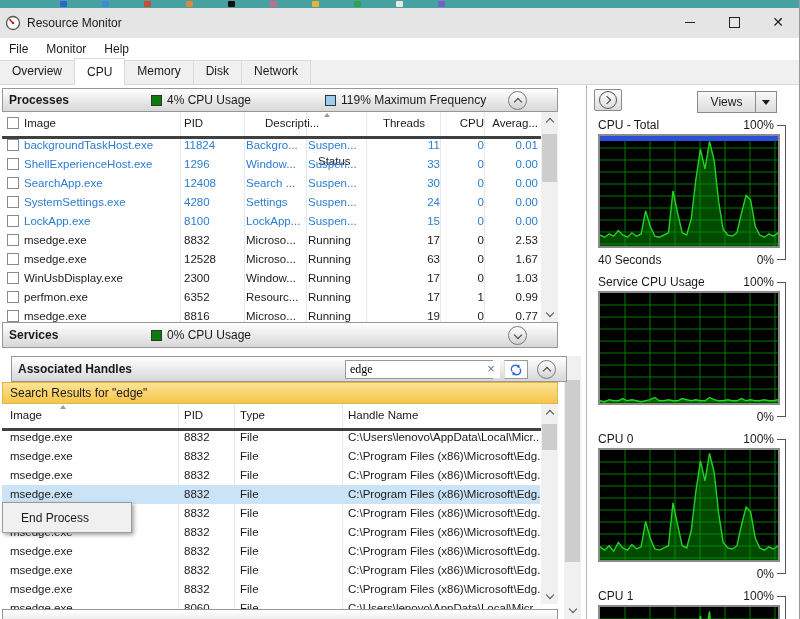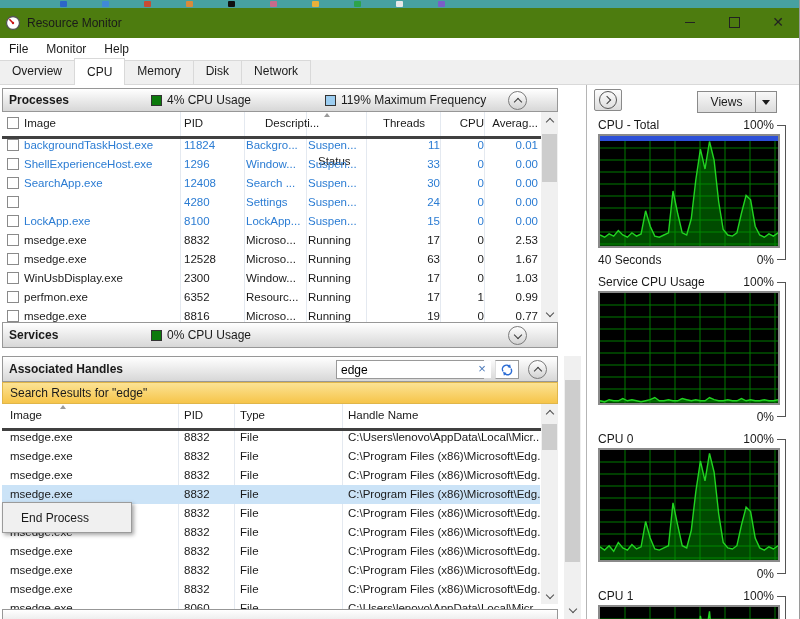--- a/index.html
+++ b/index.html
@@ -4,21 +4,21 @@
 <style>
   html,body{margin:0;padding:0;background:#fff;}
   #window{position:relative;width:800px;height:619px;overflow:hidden;background:#fff;
     font-family:"Liberation Sans",sans-serif;font-size:12px;color:#1a1a1a;
     border-right:1px solid #9a9a9a;box-sizing:border-box;}
   .abs{position:absolute;}
   
   #strip{left:0;top:0;width:800px;height:8px;background:#47a1a1;z-index:6;}
   .strip-ic{position:absolute;top:1px;width:7px;height:6px;border-radius:1px;}
   
-  #titlebar{left:0;top:8px;width:800px;height:30px;background:#4d7c0f;display:flex;align-items:center;z-index:5;}
+  #titlebar{left:0;top:8px;width:800px;height:30px;background:#e5e5e5;display:flex;align-items:center;z-index:5;}
   #titlebar .ttl{margin-left:6px;font-size:12px;}
   .winbtn{width:44px;height:28px;display:flex;align-items:center;justify-content:center;color:#222;}
   #win-controls{position:absolute;right:0;top:0;height:30px;display:flex;}
   .glyph-min{width:10px;height:1px;background:#222;display:inline-block;}
   .glyph-max{width:9px;height:9px;border:1px solid #222;display:inline-block;}
   .glyph-close{font-size:14px;line-height:14px;}
   
   #menubar{left:0;top:38px;width:800px;height:22px;background:#fff;display:flex;align-items:center;z-index:5;}
   .menu-item{padding:3px 9px;}
   
@@ -54,21 +54,21 @@
   .hr-name{left:346px;width:192px;}
   
   .sbar{position:absolute;width:17px;background:#f0f0f0;z-index:2;}
   .sbtn{position:absolute;left:0;width:17px;height:16px;display:flex;align-items:center;justify-content:center;background:#f0f0f0;}
   .sthumb{position:absolute;left:1px;width:15px;background:#cdcdcd;}
   .schev{display:inline-block;width:5px;height:5px;border-right:1.4px solid #505050;border-bottom:1.4px solid #505050;}
   .schev.up{transform:rotate(-135deg);margin-top:3px;} .schev.down{transform:rotate(45deg);margin-top:-2px;}
   
   #results-bar{background:linear-gradient(#fce394,#f6c54a);border:1px solid #e0b64a;box-sizing:border-box;display:flex;align-items:center;z-index:3;}
   
-  #search-input{position:absolute;left:333px;top:3px;width:148px;height:19px;border:1px solid #999;border-right:none;font-family:Liberation Sans, sans-serif;font-size:12px;padding:0 4px;box-sizing:border-box;outline:none;}
+  #search-input{position:absolute;left:333px;top:3px;width:148px;height:19px;border:1px solid #999;border-right:none;font-family:Liberation Serif, serif;font-size:12px;padding:0 4px;box-sizing:border-box;outline:none;}
   #clear-btn{position:absolute;left:470px;top:4px;width:18px;height:17px;background:#fff;color:#4a78b8;font-size:13px;line-height:16px;text-align:center;}
   #refresh-btn{position:absolute;left:492px;top:3px;width:24px;height:19px;background:#fff;border:1px solid #999;border-left:1px solid #ddd;box-sizing:border-box;display:flex;align-items:center;justify-content:center;}
   
   #ctx-menu{left:2px;top:502px;width:130px;height:31px;background:#f0f0f0;border:1px solid #9b9b9b;box-shadow:2px 2px 4px rgba(0,0,0,.35);z-index:7;display:flex;align-items:center;box-sizing:border-box;}
   #ctx-menu div{margin-left:18px;}
   
   #right-panel{left:590px;top:84px;width:210px;height:535px;z-index:1;}
   #rp-hdr{display:flex;align-items:center;margin:4px 0 4px 0;height:24px;}
   #expand-btn{margin-left:4px;width:28px;height:22px;border:1px solid #8a8a8a;border-radius:2px;background:linear-gradient(#fdfdfd,#dcdcdc);display:flex;align-items:center;justify-content:center;box-sizing:border-box;}
   #expand-btn .circ{width:16px;height:16px;border-radius:50%;border:1px solid #555;display:flex;align-items:center;justify-content:center;}
@@ -200,20 +200,21 @@
           <span class="pr-pid">12408</span>
           <span class="pr-desc">Search ...</span>
           <span class="pr-status">Suspen...</span>
           <span class="pr-threads">30</span>
           <span class="pr-cpu">0</span>
           <span class="pr-avg">0.00</span>
         </div>
 
         <div class="row suspended" style="top: 81px;">
           <span class="cbx"></span>
+          <span class="pr-img">SystemSettings.exe</span>
           <span class="pr-pid">4280</span>
           <span class="pr-desc">Settings</span>
           <span class="pr-status">Suspen...</span>
           <span class="pr-threads">24</span>
           <span class="pr-cpu">0</span>
           <span class="pr-avg">0.00</span>
         </div>
 
         <div class="row suspended" style="top: 100px;">
           <span class="cbx"></span>
@@ -295,21 +296,21 @@
 
   <div class="abs section-hdr" style="left:2px;top:322px;width:556px;height:26px;">
     <span class="section-title">Services</span>
     <span class="swatch" style="position:absolute;left:148px;top:7px;background:#0c7a0c;"></span>
     <span class="label" style="position:absolute;left:164px;top:5px;">0% CPU Usage</span>
     <span class="circle-btn" style="position:absolute;left:505px;top:3px;">
         <i class="chev down"></i>
       </span>
   </div>
 
-  <div class="abs section-hdr" style="left:2px;top:356px;width:556px;height:26px;">
+  <div class="abs section-hdr" style="left:11px;top:356px;width:556px;height:26px;">
     <span class="section-title">Associated Handles</span>
     <input id="search-input" value="edge" style="">
     <span id="clear-btn">×</span>
     <span id="refresh-btn">
       <svg width="14" height="14" viewBox="0 0 16 16">
         <path d="M3.5 9.5 A4.5 4.5 0 0 1 11 4.5" fill="none" stroke="#2b6cd4" stroke-width="1.6"></path>
         <polygon points="11.5,1.5 12.5,6 8.5,4.5" fill="#2b6cd4"></polygon>
         <path d="M12.5 6.5 A4.5 4.5 0 0 1 5 11.5" fill="none" stroke="#2b6cd4" stroke-width="1.6"></path>
         <polygon points="4.5,14.5 3.5,10 7.5,11.5" fill="#2b6cd4"></polygon>
       </svg>

